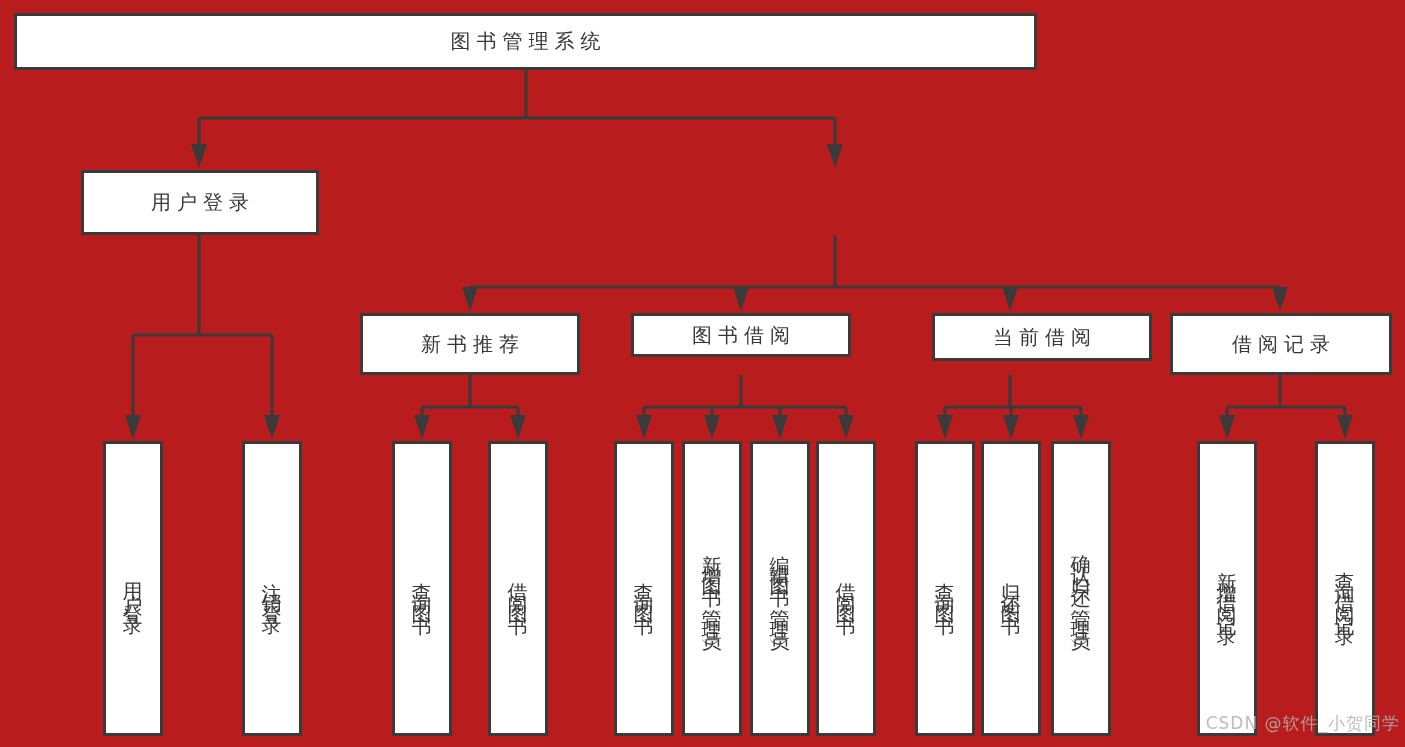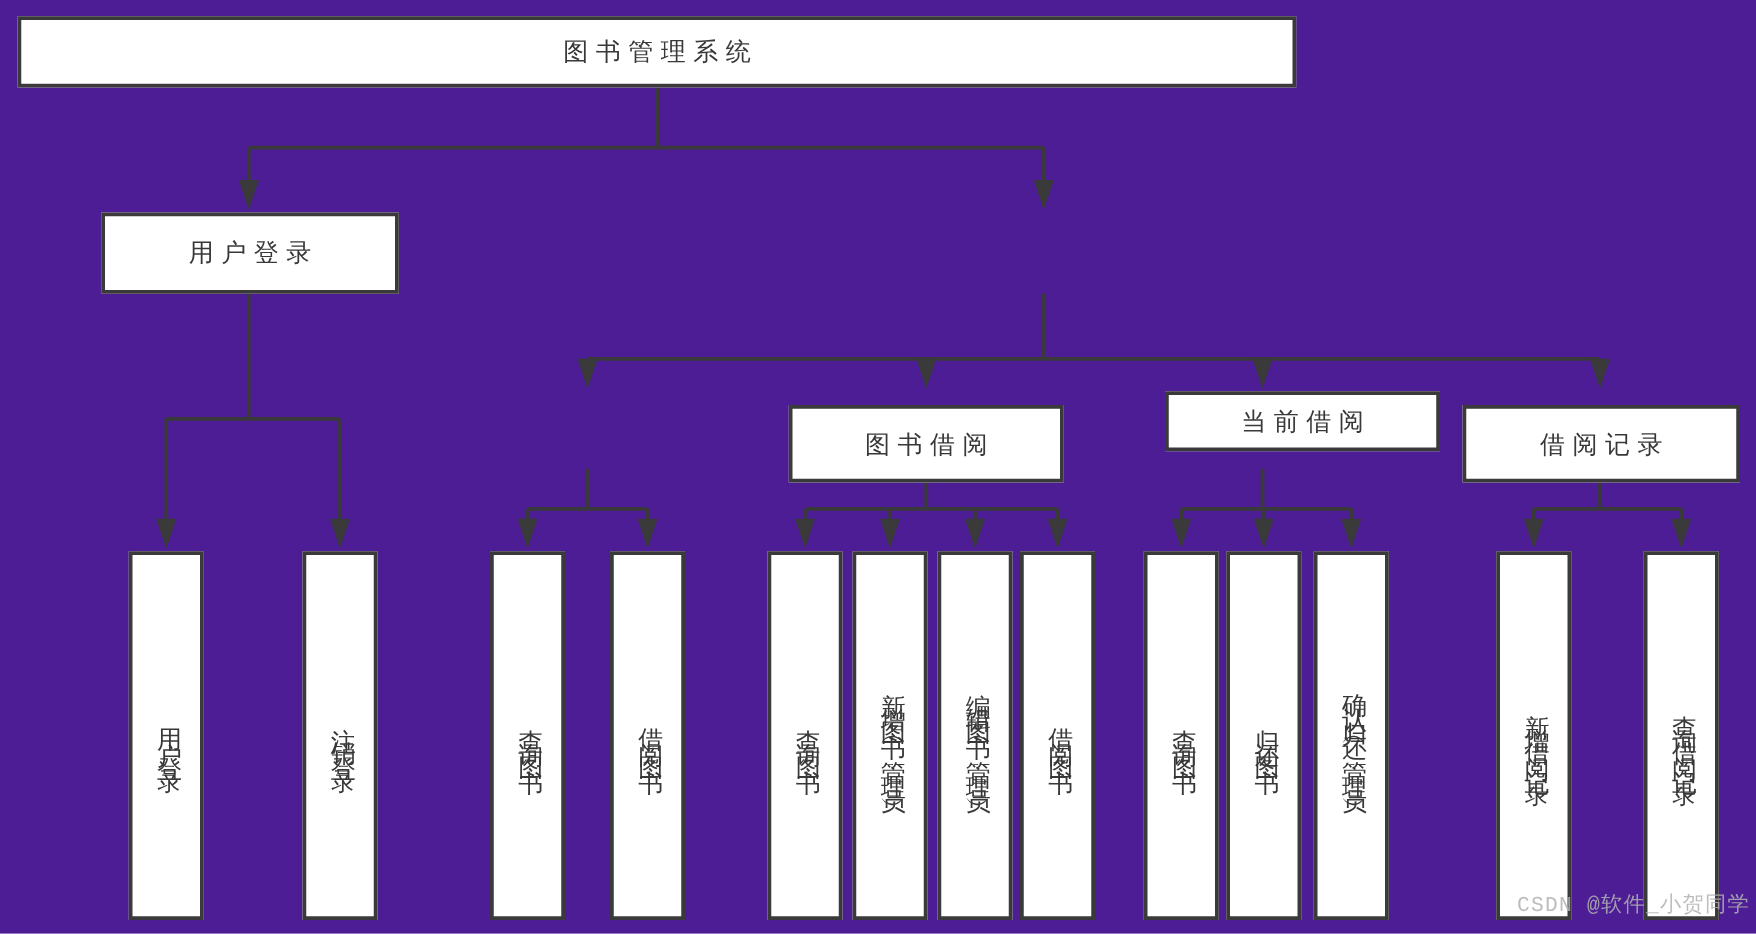--- a/index.html
+++ b/index.html
@@ -5,23 +5,22 @@
   html, body {
     margin: 0;
     padding: 0;
     background: #ffffff;
     font-family: "DejaVu Sans", "Liberation Sans", sans-serif;
   }
   .canvas {
     position: relative;
     width: 1405px;
     height: 747px;
-    background: #4c1d95;
+    background: #b91c1c;
     overflow: hidden;
-    font-family: Liberation Mono, monospace;
   }
   .lines-svg {
     position: absolute;
     left: 0; top: 0;
     width: 1405px;
     height: 747px;
   }
   .box {
     position: absolute;
     box-sizing: border-box;
@@ -101,23 +100,24 @@
       <polygon points="1073,415 1089,415 1081,439"></polygon>
       <polygon points="1219,415 1235,415 1227,439"></polygon>
       <polygon points="1337,415 1353,415 1345,439"></polygon>
     </g>
   </svg>
 
   <div class="box h" style="left:14px; top:13px; width:1023px; height:57px;">图书管理系统</div>
 
   <div class="box h" style="left:81px; top:170px; width:238px; height:65px;">用户登录</div>
 
-  <div class="box h" style="left:631px; top:324px; width:220px; height:62px;">图书借阅</div>
+  <div class="box h" style="left:360px; top:313px; width:220px; height:62px;">新书推荐</div>
+  <div class="box h" style="left:631px; top:313px; width:220px; height:44px;">图书借阅</div>
   <div class="box h" style="left:900px; top:313px; width:220px; height:48px;margin-left:32px;">当前借阅</div>
-  <div class="box h" style="left:1170px; top:324px; width:222px; height:62px;">借阅记录</div>
+  <div class="box h" style="left:1170px; top:313px; width:222px; height:62px;">借阅记录</div>
 
   <div class="box v" style="left:103px; top:441px; width:60px; height:295px;">用户登录</div>
   <div class="box v" style="left:242px; top:441px; width:60px; height:295px;">注销登录</div>
 
   <div class="box v" style="left:392px; top:441px; width:60px; height:295px;">查询图书</div>
   <div class="box v" style="left:488px; top:441px; width:60px; height:295px;">借阅图书</div>
 
   <div class="box v" style="left:614px; top:441px; width:60px; height:295px;">查询图书</div>
   <div class="box v" style="left:682px; top:441px; width:60px; height:295px;">新增图书（管理员）</div>
   <div class="box v" style="left:750px; top:441px; width:60px; height:295px;">编辑图书（管理员）</div>

